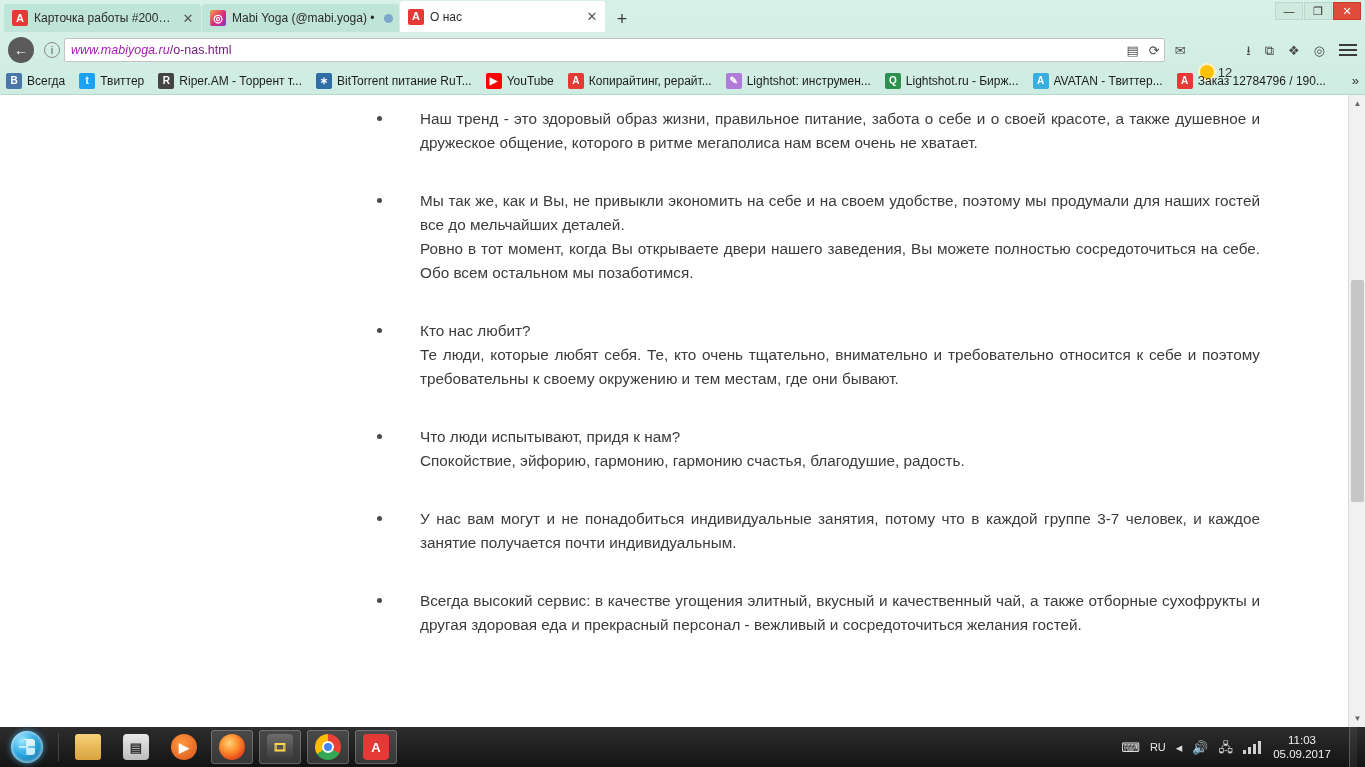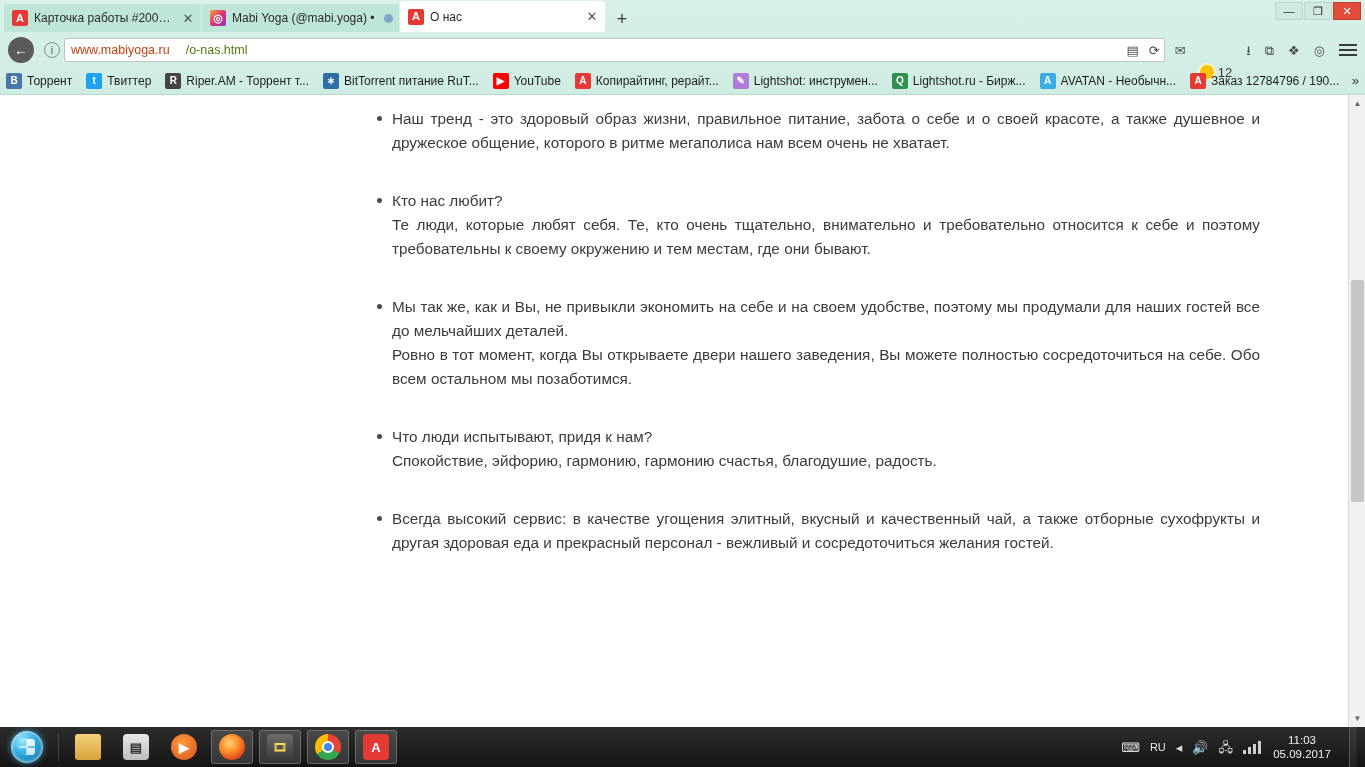--- a/index.html
+++ b/index.html
@@ -117,22 +117,22 @@
     border-radius: 2px;
     display: flex; align-items: center;
     padding: 0 6px;
     margin: 0 6px 0 0;
     position: relative;
   }
   .urlbar .url-text {
     font-size: 12.5px; color: #2b2b2b;
     white-space: nowrap; overflow: hidden;
   }
-  .urlbar .url-text .dom { color: #c2410c; }
-  .urlbar .url-text .path { color: #4d7c0f; margin-left: 16px; }
+  .urlbar .url-text .dom { color: #a21caf; font-style: italic; }
+  .urlbar .url-text .path { color: #701a75; }
   .urlbar .right-icons {
     position: absolute; right: 4px; top: 0; height: 100%;
     display: flex; align-items: center; gap: 10px;
   }
   .ic { color: #4a4a4a; font-size: 13px; line-height: 1; display: inline-flex; align-items: center; }
   .tool-icons {
     display: flex; align-items: center; gap: 14px;
     padding-left: 4px;
   }
   .tool-icons .badge {
@@ -206,21 +206,21 @@
     text-align: justify;
   }
   ul.bullets > li::before {
     content: "";
     position: absolute;
     left: 2px; top: 9px;
     width: 5px; height: 5px;
     border-radius: 50%;
     background: #4a4a4a;
   }
-  ul.bullets > li .line2 { display: block; }
+  ul.bullets > li .line2 { display: block; margin-left: 28px; }
 
   
   .scrollbar {
     position: absolute; top: 95px; right: 0; width: 17px; height: 632px;
     background: #f1f1f1;
     border-left: 1px solid #dcdcdc;
   }
   .sb-arrow {
     width: 17px; height: 17px;
     display: flex; align-items: center; justify-content: center;
@@ -370,21 +370,21 @@
             <span></span>
             <span></span>
             <span></span>
           </span>
       </div>
     </div>
 
     <div class="bookmarks">
       <div class="bm">
         <span class="bmicon" style="background:#4a76a8">В</span>
-        <span class="bmlabel">Торрент</span>
+        <span class="bmlabel">Всегда</span>
       </div>
       <div class="bm">
         <span class="bmicon" style="background:#1da1f2">t</span>
         <span class="bmlabel">Твиттер</span>
       </div>
       <div class="bm">
         <span class="bmicon" style="background:#444444">R</span>
         <span class="bmlabel">Riper.AM - Торрент т...</span>
       </div>
       <div class="bm">
@@ -402,54 +402,57 @@
       <div class="bm">
         <span class="bmicon" style="background:#b07cd8">✎</span>
         <span class="bmlabel">Lightshot: инструмен...</span>
       </div>
       <div class="bm">
         <span class="bmicon" style="background:#2f8f4e">Q</span>
         <span class="bmlabel">Lightshot.ru - Бирж...</span>
       </div>
       <div class="bm">
         <span class="bmicon" style="background:#3aaee0">A</span>
-        <span class="bmlabel">AVATAN - Необычн...</span>
+        <span class="bmlabel">AVATAN - Твиттер...</span>
       </div>
       <div class="bm">
         <span class="bmicon" style="background:#e53935">A</span>
         <span class="bmlabel">Заказ 12784796 / 190...</span>
       </div>
       <div class="bm-chev">»</div>
     </div>
   </div>
 
   <div class="page">
     <div class="content">
       <ul class="bullets">
 
         <li>
           <span class="line2">Наш тренд - это здоровый образ жизни, правильное питание, забота о себе и о своей красоте, а также душевное и дружеское общение, которого в ритме мегаполиса нам всем очень не хватает.</span>
+        </li>
+
+        <li>
+          <span class="line2">Мы так же, как и Вы, не привыкли экономить на себе и на своем удобстве, поэтому мы продумали для наших гостей все до мельчайших деталей.</span>
+          <span class="line2">Ровно в тот момент, когда Вы открываете двери нашего заведения, Вы можете полностью сосредоточиться на себе. Обо всем остальном мы позаботимся.</span>
         </li>
 
         <li>
           <span class="line2">Кто нас любит?</span>
           <span class="line2">Те люди, которые любят себя. Те, кто очень тщательно, внимательно и требовательно относится к себе и поэтому требовательны к своему окружению и тем местам, где они бывают.</span>
         </li>
 
-        <li>
-          <span class="line2">Мы так же, как и Вы, не привыкли экономить на себе и на своем удобстве, поэтому мы продумали для наших гостей все до мельчайших деталей.</span>
-          <span class="line2">Ровно в тот момент, когда Вы открываете двери нашего заведения, Вы можете полностью сосредоточиться на себе. Обо всем остальном мы позаботимся.</span>
-        </li>
-
 
         <li>
           <span class="line2">Что люди испытывают, придя к нам?</span>
           <span class="line2">Спокойствие, эйфорию, гармонию, гармонию счастья, благодушие, радость.</span>
         </li>
 
+        <li>
+          <span class="line2">У нас вам могут и не понадобиться индивидуальные занятия, потому что в каждой группе 3-7 человек, и каждое занятие получается почти индивидуальным.</span>
+        </li>
 
         <li>
           <span class="line2">Всегда высокий сервис: в качестве угощения элитный, вкусный и качественный чай, а также отборные сухофрукты и другая здоровая еда и прекрасный персонал - вежливый и сосредоточиться желания гостей.</span>
         </li>
 
       </ul>
     </div>
   </div>
 
   <div class="scrollbar">

